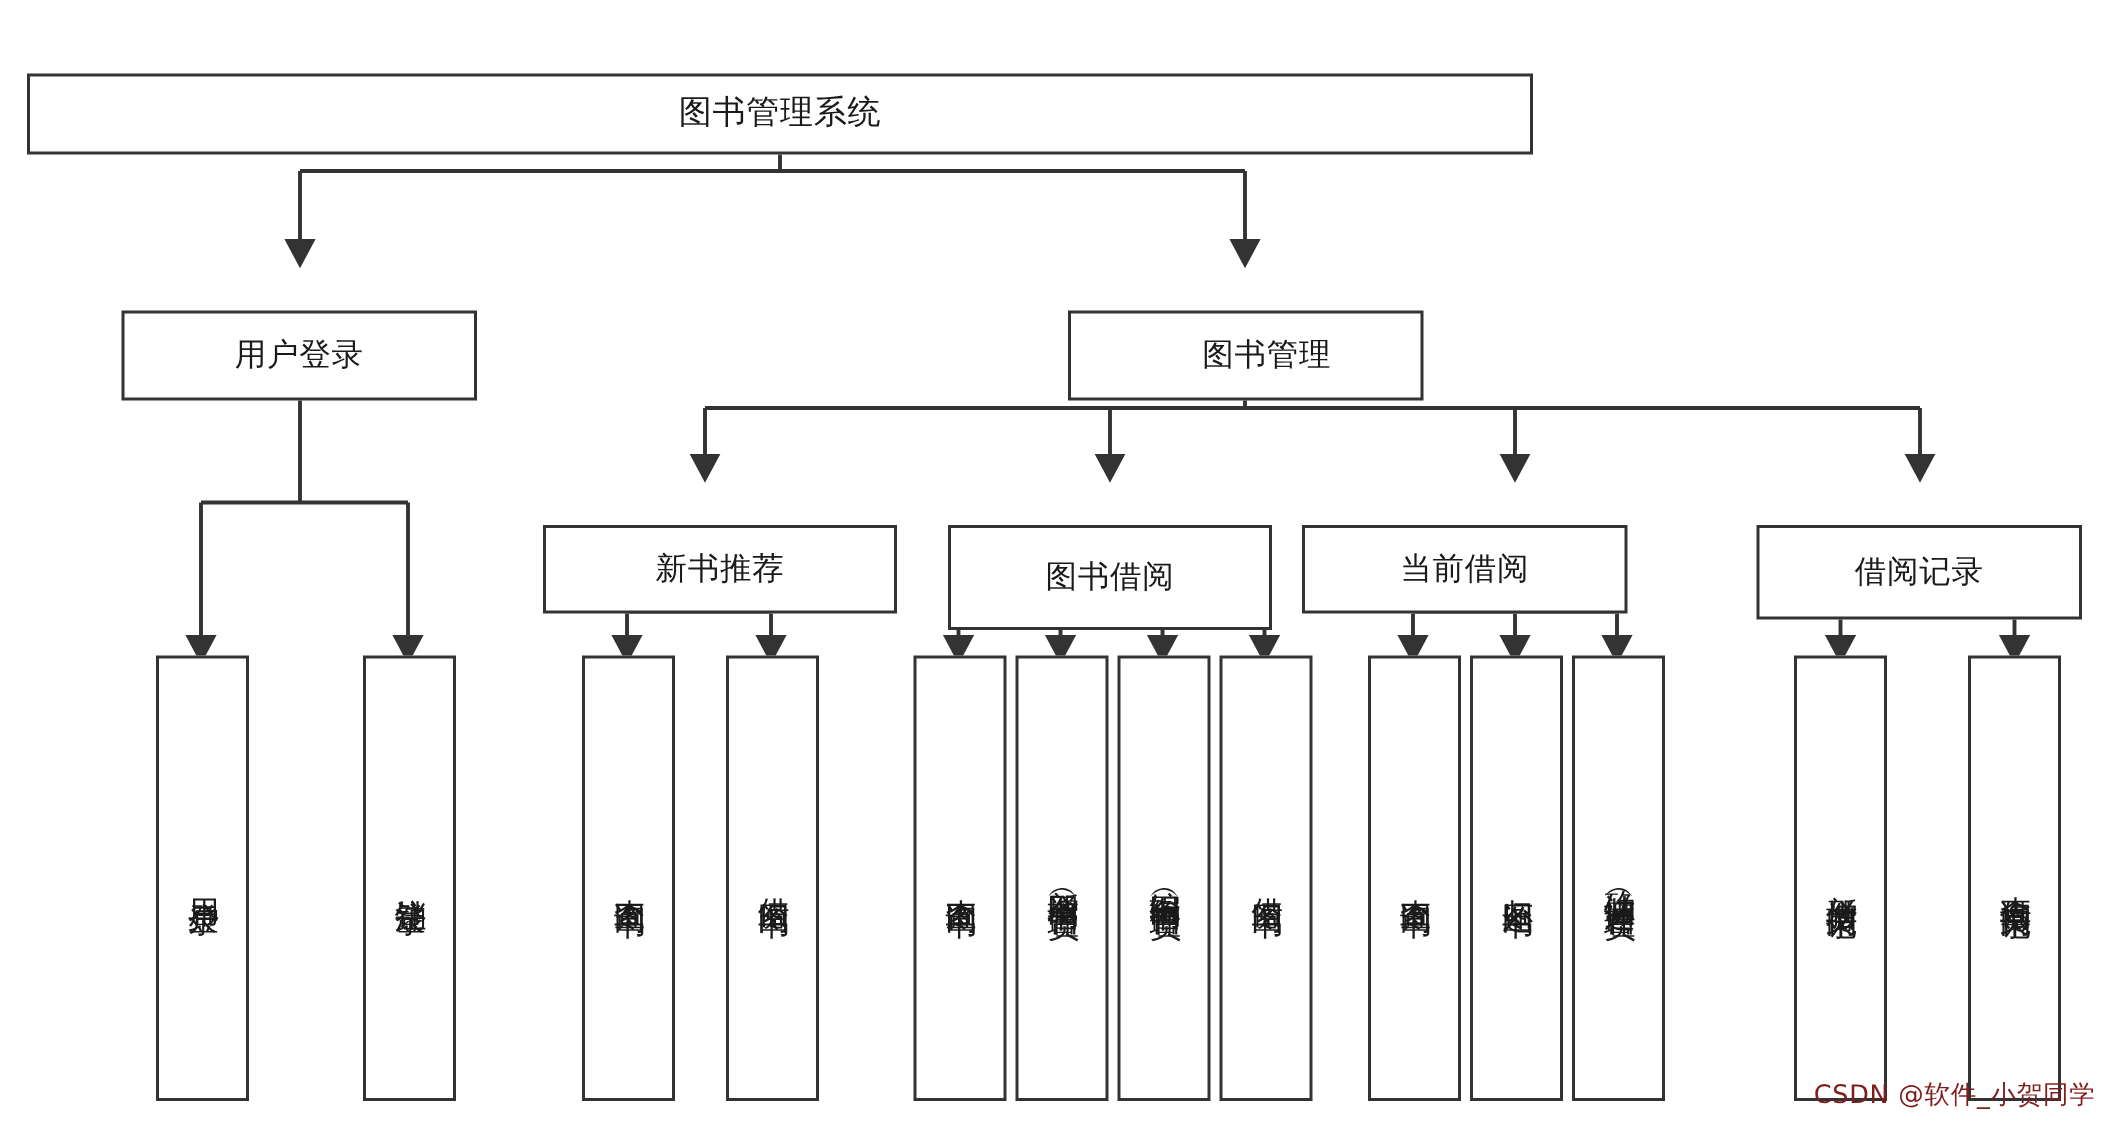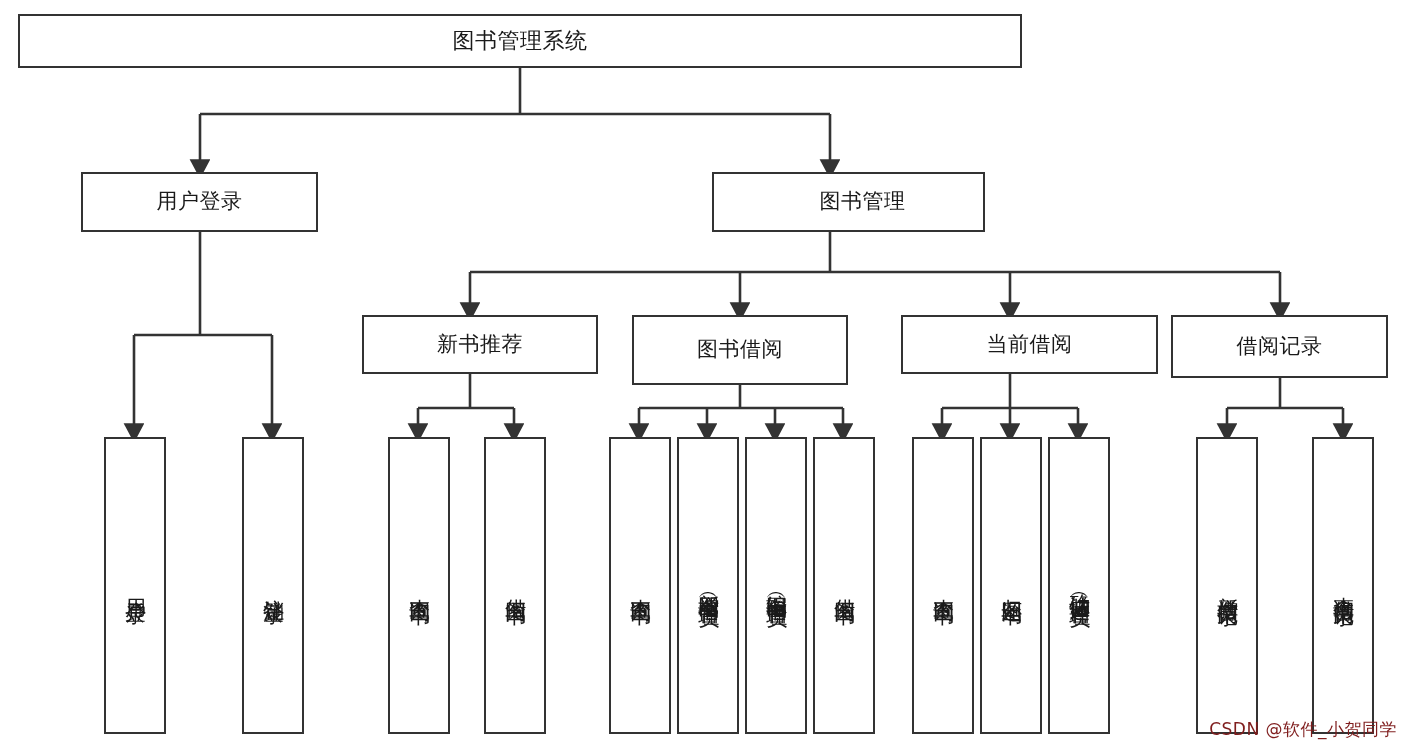--- a/index.html
+++ b/index.html
@@ -37,20 +37,21 @@
     background: #ffffff;
     display: flex;
     align-items: center;
     justify-content: center;
     text-align: center;
     line-height: 1.22;
   }
   .node.h {
     font-size: 21px;
     letter-spacing: 0.5px;
+    margin-top: 35px;
   }
   .node.leaf {
     font-size: 21px;
     writing-mode: vertical-rl;
     text-orientation: upright;
     letter-spacing: 2px;
     align-items: center;
     justify-content: center;
     padding: 4px 0;
   }
@@ -130,33 +131,33 @@
   </svg>
 
   <div class="node h" id="root-node" style="left:18px; top:14px; width:1004px; height:54px;">
     <span class="txt">图书管理系统</span>
   </div>
 
   <div class="node h" style="left:81px; top:172px; width:237px; height:60px;">
     <span class="txt">用户登录</span>
   </div>
 
-  <div class="node h" style="left:712px; top:172px; width:273px; height:60px;padding-left:28px;">
+  <div class="node h" style="left:712px; top:172px; width:237px; height:60px;padding-left:28px;">
     <span class="txt">图书管理</span>
   </div>
 
   <div class="node h" style="left:362px; top:315px; width:236px; height:59px;">
     <span class="txt">新书推荐</span>
   </div>
 
   <div class="node h" style="left:632px; top:315px; width:216px; height:70px;">
     <span class="txt">图书借阅</span>
   </div>
 
-  <div class="node h" style="left:901px; top:315px; width:257px; height:59px;">
+  <div class="node h" style="left:868px; top:315px; width:217px; height:59px;">
     <span class="txt">当前借阅</span>
   </div>
 
   <div class="node h" style="left:1171px; top:315px; width:217px; height:63px;">
     <span class="txt">借阅记录</span>
   </div>
 
   <div class="node leaf" style="left:104px; top:437px; width:62px; height:297px;">
     <span class="txt">用户登录</span>
   </div>

